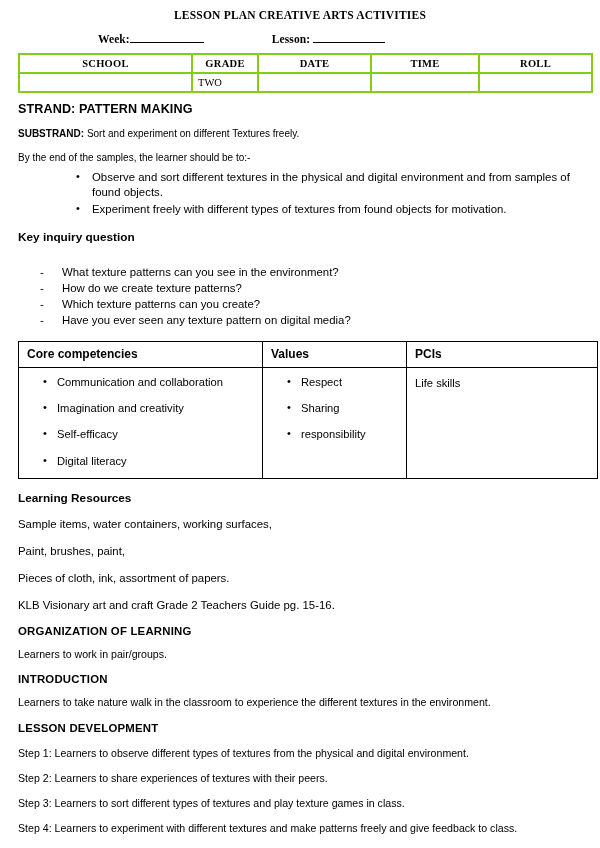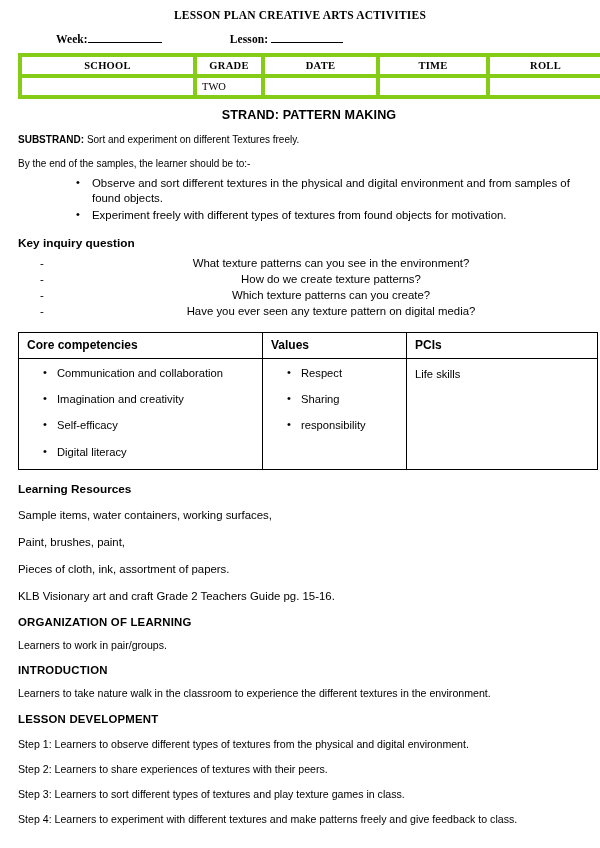--- a/index.html
+++ b/index.html
@@ -32,21 +32,21 @@
     letter-spacing: 0.2px;
     padding-top: 9px;
     line-height: 1.1;
   }
 
   .week-lesson {
     font-family: "Liberation Serif", "DejaVu Serif", serif;
     font-weight: bold;
     font-size: 11.5px;
     margin-top: 11px;
-    padding-left: 56px;
+    padding-left: 98px;
     letter-spacing: 0.1px;
     white-space: nowrap;
   }
   .week-lesson .gap { display: inline-block; width: 68px; }
   .rule {
     display: inline-block;
     border-bottom: 1.6px solid #000;
     height: 0.7em;
     vertical-align: baseline;
   }
@@ -55,21 +55,21 @@
 
   
   .info-table {
     margin: 8px 0 0 18px;
     width: 533px;
     border-collapse: collapse;
     table-layout: fixed;
     font-family: "Liberation Serif", "DejaVu Serif", serif;
   }
   .info-table td, .info-table th {
-    border: 4px solid #84cc16;
+    border: 2px solid #84cc16;
     height: 15px;
     font-size: 10.5px;
     padding: 1px 3px;
   }
   .info-table th {
     font-weight: bold;
     text-align: center;
     letter-spacing: 0.3px;
   }
   .info-table td.val {
@@ -89,21 +89,20 @@
     line-height: 1.32;
     margin: 0 0 0 18px;
     padding-top: 11px;
   }
   .strand {
     font-size: 12.6px;
     font-weight: bold;
     margin-left: 18px;
     padding-top: 9px;
     letter-spacing: 0.1px;
-    text-align: center;
   }
   .hdg {
     font-weight: bold;
     font-size: 11.8px;
     margin-left: 18px;
     padding-top: 12px;
   }
   .hdg-caps {
     font-weight: bold;
     font-size: 11.4px;
@@ -129,26 +128,25 @@
   ul.bullets li::before {
     content: "\2022";
     position: absolute;
     left: -16px;
     top: -1px;
     font-size: 11px;
   }
 
   
   ul.dashes {
-    margin: 5px 0 0 0;
+    margin: 20px 0 0 0;
     padding-left: 62px;
     list-style: none;
     font-size: 11.4px;
     line-height: 1.42;
-    text-align: center;
   }
   ul.dashes li { position: relative; }
   ul.dashes li::before {
     content: "-";
     position: absolute;
     left: -22px;
   }
 
   
   .comp-table {

